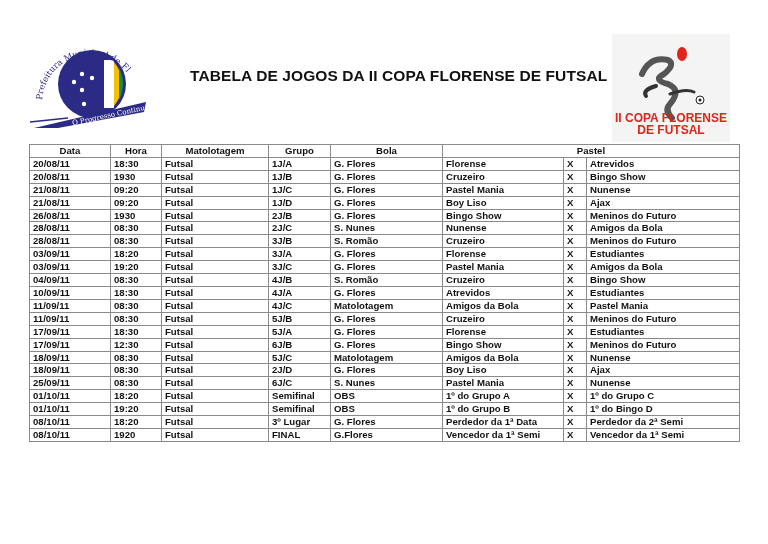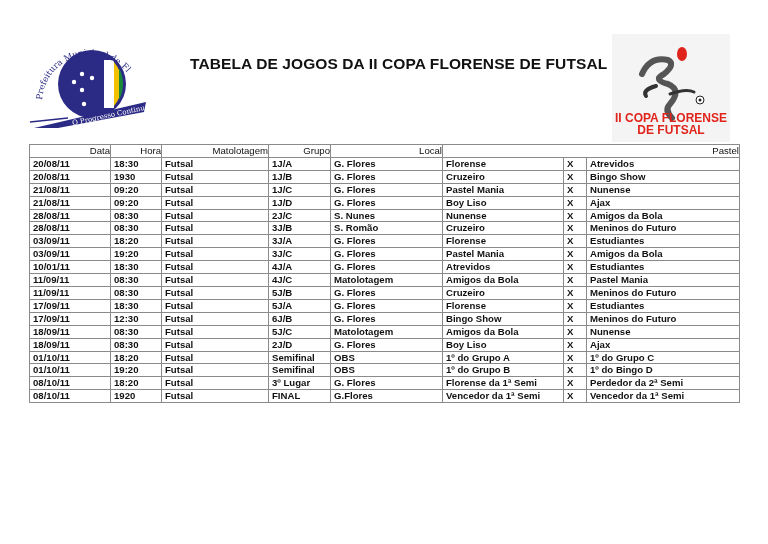--- a/index.html
+++ b/index.html
@@ -1,26 +1,26 @@
 <!DOCTYPE html>
 <html><head>
 <meta charset="utf-8">
 <style>
   html, body { margin:0; padding:0; background:#ffffff; }
   body { width:768px; height:544px; position:relative; overflow:hidden;
          font-family:"Liberation Sans", "DejaVu Sans", sans-serif; color:#000; }
   .logo-left { position:absolute; left:28px; top:22px; width:120px; height:108px; }
   .logo-right { position:absolute; left:612px; top:34px; width:118px; height:108px; }
-  .title { position:absolute; left:190px; top:55px; font-size:15.5px; font-weight:bold;
+  .title { position:absolute; left:190px; top:67px; font-size:15.5px; font-weight:bold;
            letter-spacing:0.1px; white-space:nowrap; color:#111; }
   table.games { position:absolute; left:29px; top:144px; border-collapse:collapse;
                 table-layout:fixed; font-size:9.6px; }
   table.games td, table.games th { border:1px solid #8a8a8a; height:11.9px; padding:0 0 0 3px;
                 line-height:11.9px; white-space:nowrap; overflow:hidden; }
-  table.games th { font-weight:normal; text-align:right; color:#111; padding:0; }
+  table.games th { font-weight:bold; text-align:center; color:#111; padding:0; }
   table.games td { font-weight:bold; color:#111; }
   td.x { text-align:left; padding-left:4px; }
 </style>
 </head>
 <body>
 
 <div class="logo-left">
   <svg width="120" height="108" viewBox="0 0 120 108">
     <defs>
       <path id="arcPath" d="M14,78 A48,48 0 0 1 100,52" fill="none"></path>
@@ -71,21 +71,21 @@
       <col style="width:121px">
     <col style="width:23px">
       <col style="width:153px">
   </colgroup>
   <thead>
     <tr>
       <th>Data</th>
       <th>Hora</th>
       <th>Matolotagem</th>
       <th>Grupo</th>
-      <th>Local</th>
+      <th>Bola</th>
       <th colspan="3">Pastel</th>
     </tr>
   </thead>
   <tbody id="rows">
       <tr>
         <td>20/08/11</td>
         <td>18:30</td>
         <td>Futsal</td>
         <td>1J/A</td>
         <td>G. Flores</td>
@@ -117,20 +117,30 @@
         <td>21/08/11</td>
         <td>09:20</td>
         <td>Futsal</td>
         <td>1J/D</td>
         <td>G. Flores</td>
         <td>Boy Liso</td>
         <td class="x">X</td>
         <td>Ajax</td>
       </tr>
       <tr>
+        <td>26/08/11</td>
+        <td>1930</td>
+        <td>Futsal</td>
+        <td>2J/B</td>
+        <td>G. Flores</td>
+        <td>Bingo Show</td>
+        <td class="x">X</td>
+        <td>Meninos do Futuro</td>
+      </tr>
+      <tr>
         <td>28/08/11</td>
         <td>08:30</td>
         <td>Futsal</td>
         <td>2J/C</td>
         <td>S. Nunes</td>
         <td>Nunense</td>
         <td class="x">X</td>
         <td>Amigos da Bola</td>
       </tr>
       <tr>
@@ -157,21 +167,31 @@
         <td>03/09/11</td>
         <td>19:20</td>
         <td>Futsal</td>
         <td>3J/C</td>
         <td>G. Flores</td>
         <td>Pastel Mania</td>
         <td class="x">X</td>
         <td>Amigos da Bola</td>
       </tr>
       <tr>
-        <td>10/01/11</td>
+        <td>04/09/11</td>
+        <td>08:30</td>
+        <td>Futsal</td>
+        <td>4J/B</td>
+        <td>S. Romão</td>
+        <td>Cruzeiro</td>
+        <td class="x">X</td>
+        <td>Bingo Show</td>
+      </tr>
+      <tr>
+        <td>10/09/11</td>
         <td>18:30</td>
         <td>Futsal</td>
         <td>4J/A</td>
         <td>G. Flores</td>
         <td>Atrevidos</td>
         <td class="x">X</td>
         <td>Estudiantes</td>
       </tr>
       <tr>
         <td>11/09/11</td>
@@ -227,20 +247,30 @@
         <td>18/09/11</td>
         <td>08:30</td>
         <td>Futsal</td>
         <td>2J/D</td>
         <td>G. Flores</td>
         <td>Boy Liso</td>
         <td class="x">X</td>
         <td>Ajax</td>
       </tr>
       <tr>
+        <td>25/09/11</td>
+        <td>08:30</td>
+        <td>Futsal</td>
+        <td>6J/C</td>
+        <td>S. Nunes</td>
+        <td>Pastel Mania</td>
+        <td class="x">X</td>
+        <td>Nunense</td>
+      </tr>
+      <tr>
         <td>01/10/11</td>
         <td>18:20</td>
         <td>Futsal</td>
         <td>Semifinal</td>
         <td>OBS</td>
         <td>1º do Grupo A</td>
         <td class="x">X</td>
         <td>1º do Grupo C</td>
       </tr>
       <tr>
@@ -252,21 +282,21 @@
         <td>1º do Grupo B</td>
         <td class="x">X</td>
         <td>1º do Bingo D</td>
       </tr>
       <tr>
         <td>08/10/11</td>
         <td>18:20</td>
         <td>Futsal</td>
         <td>3º Lugar</td>
         <td>G. Flores</td>
-        <td>Florense da 1ª Semi</td>
+        <td>Perdedor da 1ª Data</td>
         <td class="x">X</td>
         <td>Perdedor da 2ª Semi</td>
       </tr>
       <tr>
         <td>08/10/11</td>
         <td>1920</td>
         <td>Futsal</td>
         <td>FINAL</td>
         <td>G.Flores</td>
         <td>Vencedor da 1ª Semi</td>

